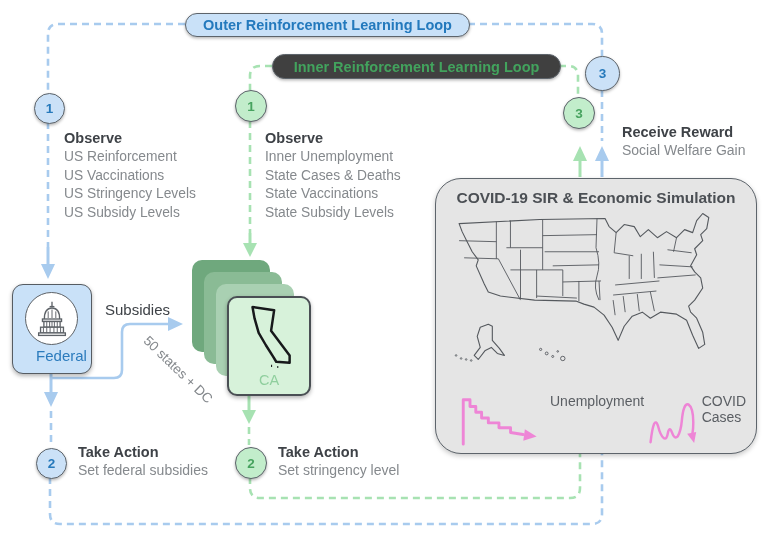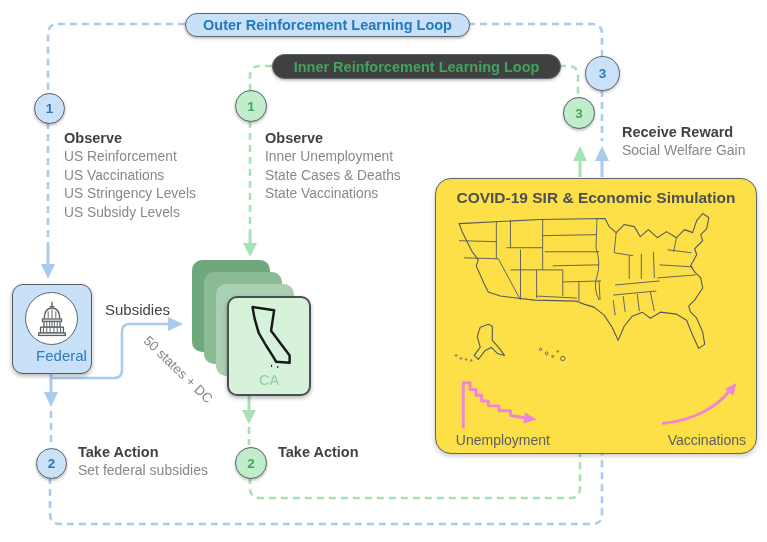--- a/index.html
+++ b/index.html
@@ -38,28 +38,28 @@
   .card{position:absolute;width:78px;height:92px;border-radius:10px;}
   .card.c1{left:192px;top:260px;background:#6fa87d;}
   .card.c2{left:204px;top:272px;background:#8abb95;}
   .card.c3{left:216px;top:284px;background:#a9d0b2;}
   .card.front{left:227px;top:296px;width:80px;height:96px;background:#d7f2da;
               border:2px solid #4a4f54;box-shadow:0 2px 4px rgba(0,0,0,.3);}
   .card.front .ca{position:absolute;left:0;right:0;bottom:6px;text-align:center;color:#90cf9e;font-size:14.5px;}
   .stackcap{position:absolute;left:151px;top:333px;width:130px;font-size:13.5px;color:#83878b;
             transform:rotate(44deg);transform-origin:left top;}
   
-  .simbox{position:absolute;left:435px;top:178px;width:320px;height:274px;background:#fde047;
-          border:1.6px solid #5d646b;border-radius:16px;box-shadow:0 2px 5px rgba(0,0,0,.22);}
+  .simbox{position:absolute;left:435px;top:178px;width:320px;height:274px;background:#e5e5e5;
+          border:1.6px solid #5d646b;border-radius:26px;box-shadow:0 2px 5px rgba(0,0,0,.22);}
   .simbox .title{position:absolute;left:0;right:0;top:10px;text-align:center;
                  font-size:15.5px;font-weight:bold;color:#4b4f54;}
   .simbox .mapwrap{position:absolute;left:8px;top:28px;width:302px;height:162px;}
   .charts{position:absolute;left:0;right:0;bottom:5px;display:flex;justify-content:space-between;
           padding:0 10px;}
-  .chart{display:flex;flex-direction:column;align-items:flex-end;}
+  .chart{display:flex;flex-direction:row;align-items:flex-start;}
   .chart .cl{font-size:14px;color:#5a5e63;margin-top:1px;}
   .reward{position:absolute;left:622px;top:124px;}
   .reward .t{font-size:14.5px;font-weight:bold;color:#3e4247;}
   .reward .d{font-size:14px;color:#85898d;margin-top:2px;}
 </style>
 </head>
 <body>
 
 <svg id="connectors" viewBox="0 0 767 542">
 
@@ -135,20 +135,21 @@
   <div class="i">US Reinforcement</div>
   <div class="i">US Vaccinations</div>
   <div class="i">US Stringency Levels</div>
   <div class="i">US Subsidy Levels</div>
 </div>
 <div class="obs" style="left:265px;top:130px;">
   <div class="t">Observe</div>
   <div class="i">Inner Unemployment</div>
   <div class="i">State Cases &amp; Deaths</div>
   <div class="i">State Vaccinations</div>
+  <div class="i">State Subsidy Levels</div>
 </div>
 
 <div class="fedbox">
   <div class="seal">
     <svg width="42" height="42" viewBox="0 0 44 44" fill="none" stroke="#5d6267" stroke-width="1.4">
       <path d="M22,4 V9"></path>
       <path d="M19.5,9 H24.5"></path>
       <path d="M14,22 Q14,10.5 22,10.5 Q30,10.5 30,22" fill="#fff"></path>
       <path d="M18,14 V21 M22,12 V21 M26,14 V21" stroke-width="1"></path>
       <rect x="12" y="22" width="20" height="2.6" fill="#fff"></rect>
@@ -176,20 +177,21 @@
   </div>
   <div class="stackcap">50 states + DC</div>
 </div>
 
 <div class="action" style="left:78px;top:444px;">
   <div class="t">Take Action</div>
   <div class="d">Set federal subsidies</div>
 </div>
 <div class="action" style="left:278px;top:444px;">
   <div class="t">Take Action</div>
+  <div class="d">Set stringency level</div>
 </div>
 
 <div class="reward">
   <div class="t">Receive Reward</div>
   <div class="d">Social Welfare Gain</div>
 </div>
 
 <div class="simbox">
   <div class="title">COVID-19 SIR &amp; Economic Simulation</div>
 
@@ -230,20 +232,27 @@
 
   <div class="charts">
     <div class="chart">
       <svg width="104" height="56" viewBox="0 0 92 58">
         <path d="M10,54 L10,8 L17,8 L17,15 L23,15 L23,21 L29,21 L29,27 L36,27 L36,32 L47,32 L47,37 L59,37 L59,42 L72,44" fill="none" stroke="#ee85d6" stroke-width="3" stroke-linecap="round" stroke-linejoin="round"></path>
         <polygon points="86,46 72.2,50.5 73.8,38.5" fill="#ee85d6"></polygon>
       </svg>
       <div class="cl">Unemployment</div>
     </div>
     <div class="chart">
+      <svg width="78" height="56" viewBox="0 0 70 58">
+        <path d="M8,56 Q12,22 17,36 Q20,48 24,51 Q28,53 29,45 Q31,36 34,44 Q37,53 41,49 Q45,42 46,30 Q48,8 54,10 Q60,14 60,32 Q60,40 59,45" fill="none" stroke="#ee85d6" stroke-width="3" stroke-linecap="round" stroke-linejoin="round"></path>
+        <polygon points="61,57 52.5,45.8 63.5,43.5" fill="#ee85d6"></polygon>
+      </svg>
+      <div class="cl">COVID Cases</div>
+    </div>
+    <div class="chart">
       <svg width="92" height="56" viewBox="0 0 88 58">
         <path d="M6,50 Q28,48 48,38 Q66,28 74,17" fill="none" stroke="#ee85d6" stroke-width="3" stroke-linecap="round"></path>
         <polygon points="82,8 78.3,21.4 69.7,14.6" fill="#ee85d6"></polygon>
       </svg>
       <div class="cl">Vaccinations</div>
     </div>
   </div>
 </div>
 
 </body></html>

